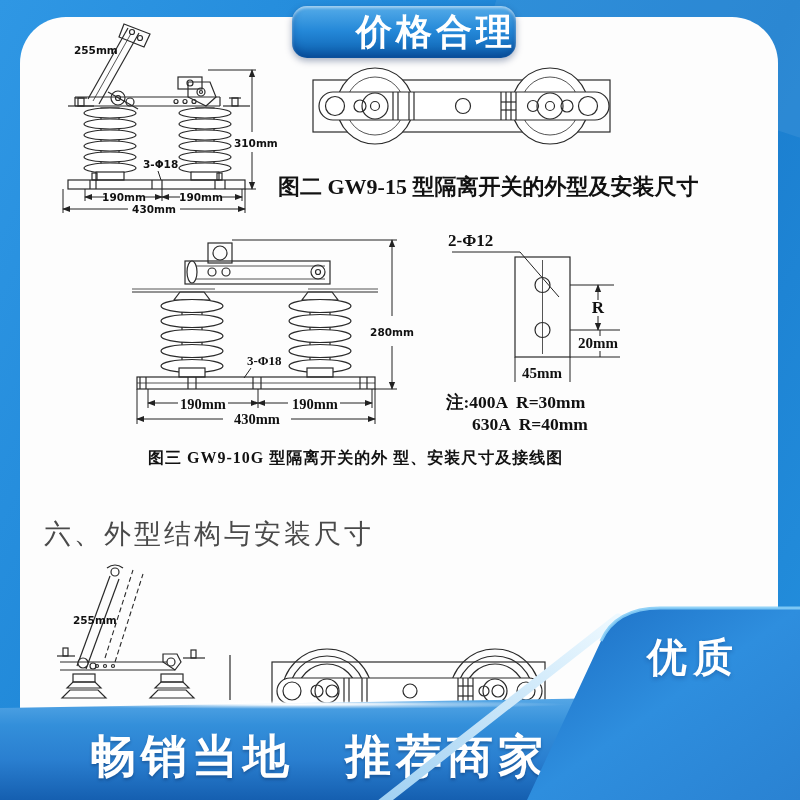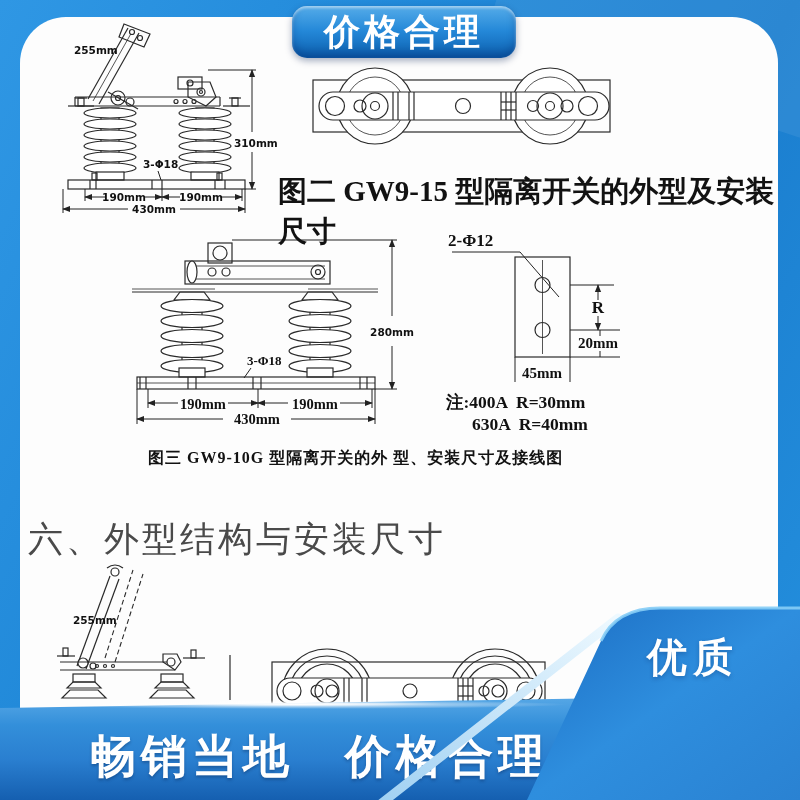--- a/index.html
+++ b/index.html
@@ -6,27 +6,27 @@
   .page{position:relative;width:800px;height:800px;overflow:hidden;
         background:linear-gradient(118deg,#2f97e4 0%,#2189d9 35%,#1b7ecf 65%,#2490de 100%);
         font-family:"Liberation Sans","DejaVu Sans",sans-serif;}
   .sheen{position:absolute;left:500px;top:-60px;width:520px;height:180px;
          background:rgba(255,255,255,.07);transform:rotate(18deg);}
   .card{position:absolute;left:20px;top:17px;width:758px;height:700px;
         background:#fdfdfd;border-radius:46px 46px 0 0;}
   .badge{position:absolute;left:292px;top:6px;width:224px;height:52px;border-radius:15px;
          background:linear-gradient(180deg,#55ace9 0%,#2488d8 48%,#0c5fae 100%);
          box-shadow:0 3px 7px rgba(0,30,80,.35), inset 0 2px 3px rgba(255,255,255,.5), inset 0 -5px 9px rgba(0,40,110,.4);
-         display:flex;align-items:center;justify-content:center;
+         display:flex;align-items:center;justify-content:flex-end;
          color:#fff;font-size:36px;font-weight:bold;letter-spacing:4px;z-index:9;}
   .cap{position:absolute;color:#121212;font-weight:bold;z-index:3;
        font-family:"Liberation Serif","DejaVu Serif",serif;}
-  .cap2{left:278px;top:172px;font-size:29px;}
+  .cap2{left:278px;top:172px;font-size:22px;}
   .cap3{left:148px;top:448px;font-size:16px;letter-spacing:1px;}
-  .heading{position:absolute;left:28px;top:516px;font-size:35px;color:#4a4a4a;
+  .heading{position:absolute;left:44px;top:516px;font-size:27px;color:#4a4a4a;
            letter-spacing:3px;z-index:3;}
   .fig{position:absolute;z-index:2;}
   .ln{stroke:#2a2a2a;fill:none;stroke-width:1.2;}
   .th{stroke:#2a2a2a;fill:none;stroke-width:.8;}
   .wh{fill:#fff;stroke:#2a2a2a;stroke-width:1.2;}
   .dim{stroke:#222;fill:none;stroke-width:1;}
   .dash{stroke:#2a2a2a;fill:none;stroke-width:1.1;stroke-dasharray:5 3;}
   .d2{font:bold 10.5px "DejaVu Sans",sans-serif;fill:#111;}
   .d3{font-family:"Liberation Serif","DejaVu Serif",serif;font-weight:bold;fill:#111;}
   .pre{white-space:pre;}
@@ -343,21 +343,21 @@
       <line x1="206" y1="40" x2="206" y2="66"></line>
         <line x1="211" y1="40" x2="211" y2="66"></line>
       <line x1="196" y1="48" x2="211" y2="48"></line>
         <line x1="196" y1="58" x2="211" y2="58"></line>
     </g>
   </svg>
 
   <div class="banner"></div>
   <div class="streak1"></div>
   <div class="streak2"></div>
-  <div class="bannertext">畅销当地　价格合理</div>
+  <div class="bannertext">畅销当地　推荐商家</div>
 
   <svg class="panelsvg" width="430" height="202" viewBox="0 0 430 202">
     <defs>
       <linearGradient id="pg" x1="0" y1="0" x2="1" y2="1">
         <stop offset="0" stop-color="#1b6cc2"></stop>
           <stop offset=".5" stop-color="#2e8ede"></stop>
           <stop offset="1" stop-color="#2a82d2"></stop>
       </linearGradient>
       <linearGradient id="sg" x1="0" y1="1" x2="1" y2="0">
         <stop offset="0" stop-color="#9fd0f2"></stop>

